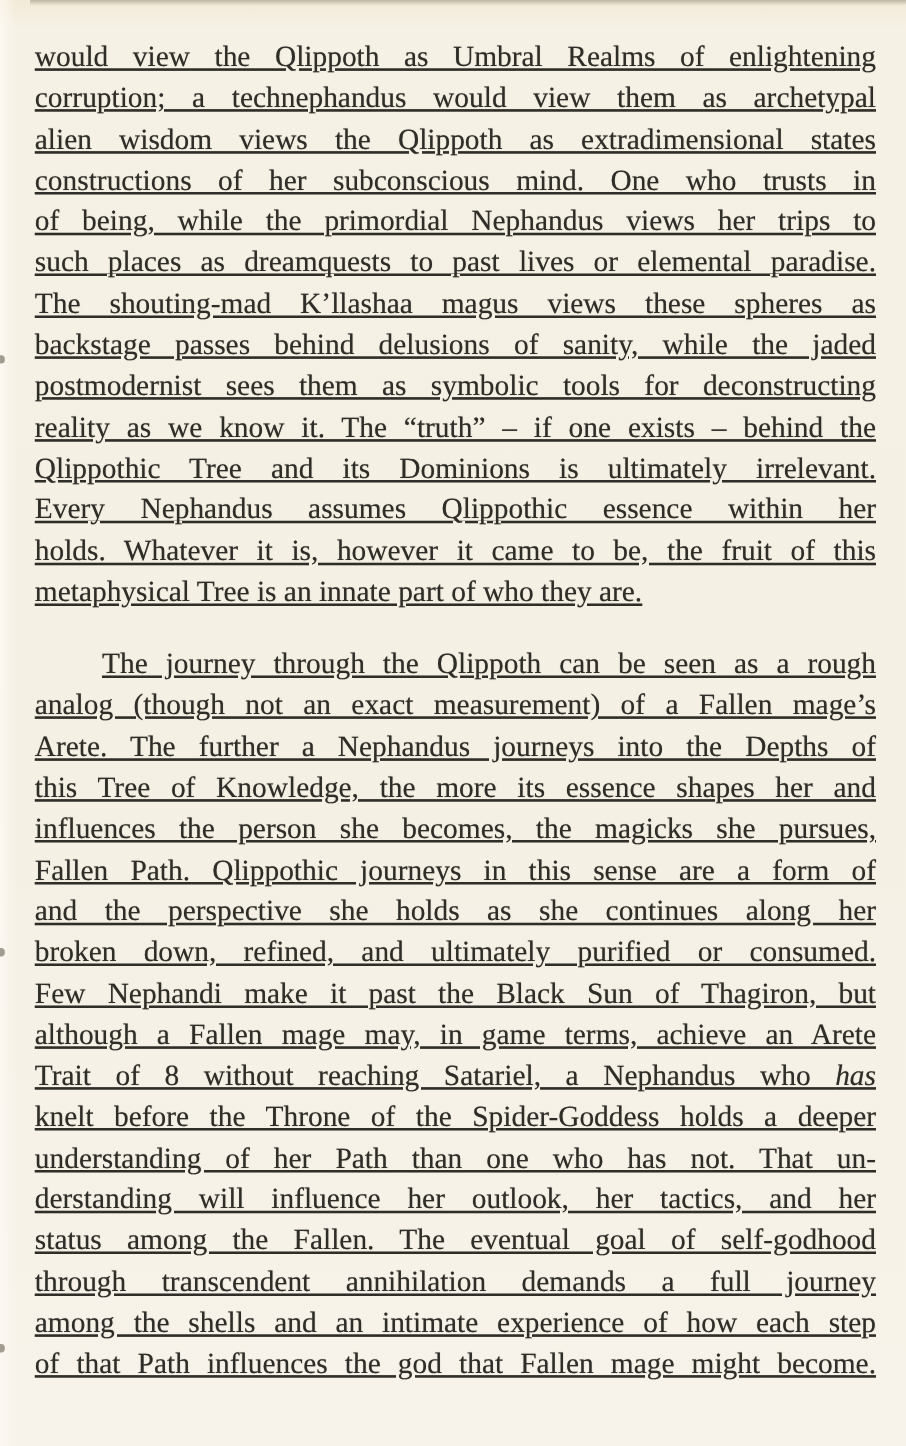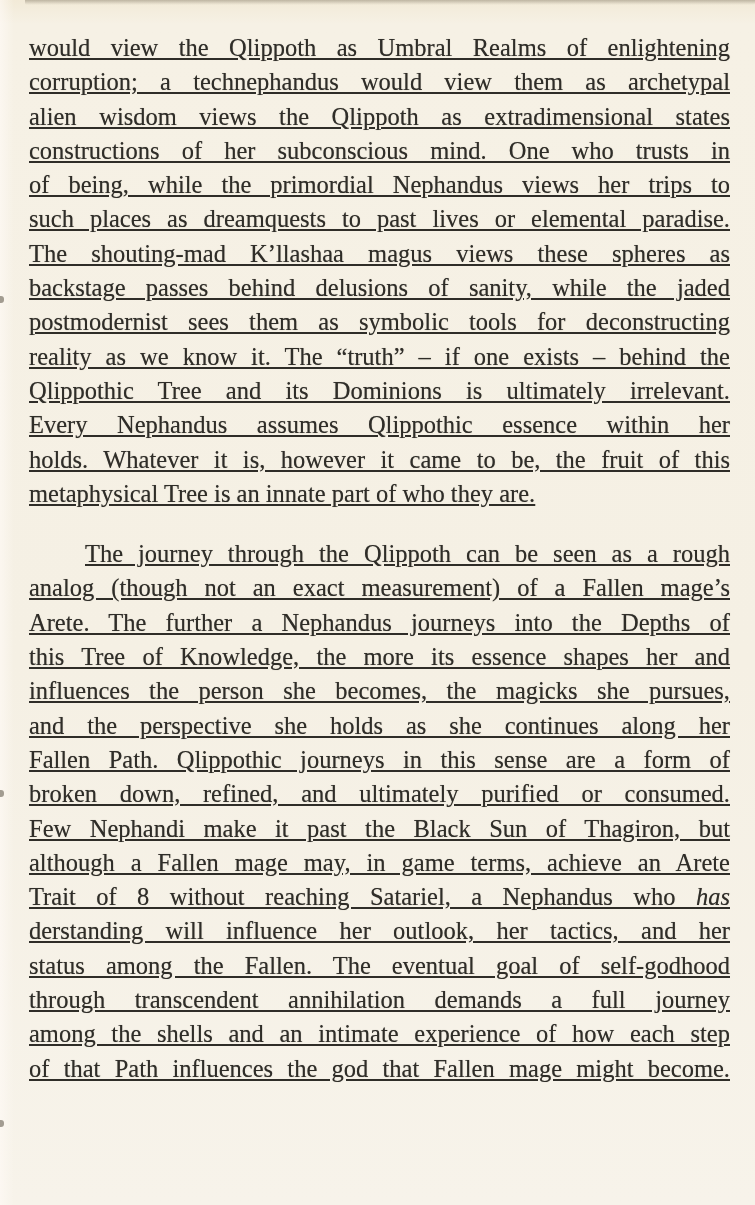--- a/index.html
+++ b/index.html
@@ -88,26 +88,28 @@
         <div class="line">Every Nephandus assumes Qlippothic essence within her</div>
         <div class="line">holds. Whatever it is, however it came to be, the fruit of this</div>
         <div class="line no-justify">metaphysical Tree is an innate part of who they are.</div>
       </div>
       <div class="paragraph">
         <div class="line indent">The journey through the Qlippoth can be seen as a rough</div>
         <div class="line">analog (though not an exact measurement) of a Fallen mage’s</div>
         <div class="line">Arete. The further a Nephandus journeys into the Depths of</div>
         <div class="line">this Tree of Knowledge, the more its essence shapes her and</div>
         <div class="line">influences the person she becomes, the magicks she pursues,</div>
+        <div class="line">Fallen Path. Qlippothic journeys in this sense are a form of</div>
         <div class="line">and the perspective she holds as she continues along her</div>
-        <div class="line">Fallen Path. Qlippothic journeys in this sense are a form of</div>
         <div class="line">broken down, refined, and ultimately purified or consumed.</div>
         <div class="line">Few Nephandi make it past the Black Sun of Thagiron, but</div>
         <div class="line">although a Fallen mage may, in game terms, achieve an Arete</div>
         <div class="line">Trait of 8 without reaching Satariel, a Nephandus who <em>has</em></div>
+        <div class="line">knelt before the Throne of the Spider-Goddess holds a deeper</div>
+        <div class="line">understanding of her Path than one who has not. That un-</div>
         <div class="line">derstanding will influence her outlook, her tactics, and her</div>
         <div class="line">status among the Fallen. The eventual goal of self-godhood</div>
         <div class="line">through transcendent annihilation demands a full journey</div>
         <div class="line">among the shells and an intimate experience of how each step</div>
         <div class="line">of that Path influences the god that Fallen mage might become.</div>
       </div>
     </div>
 <div class="scan-speck" style="top: 296px;"></div>
     <div class="scan-speck" style="top: 790px;"></div>
     <div class="scan-speck" style="top: 1120px;"></div>

